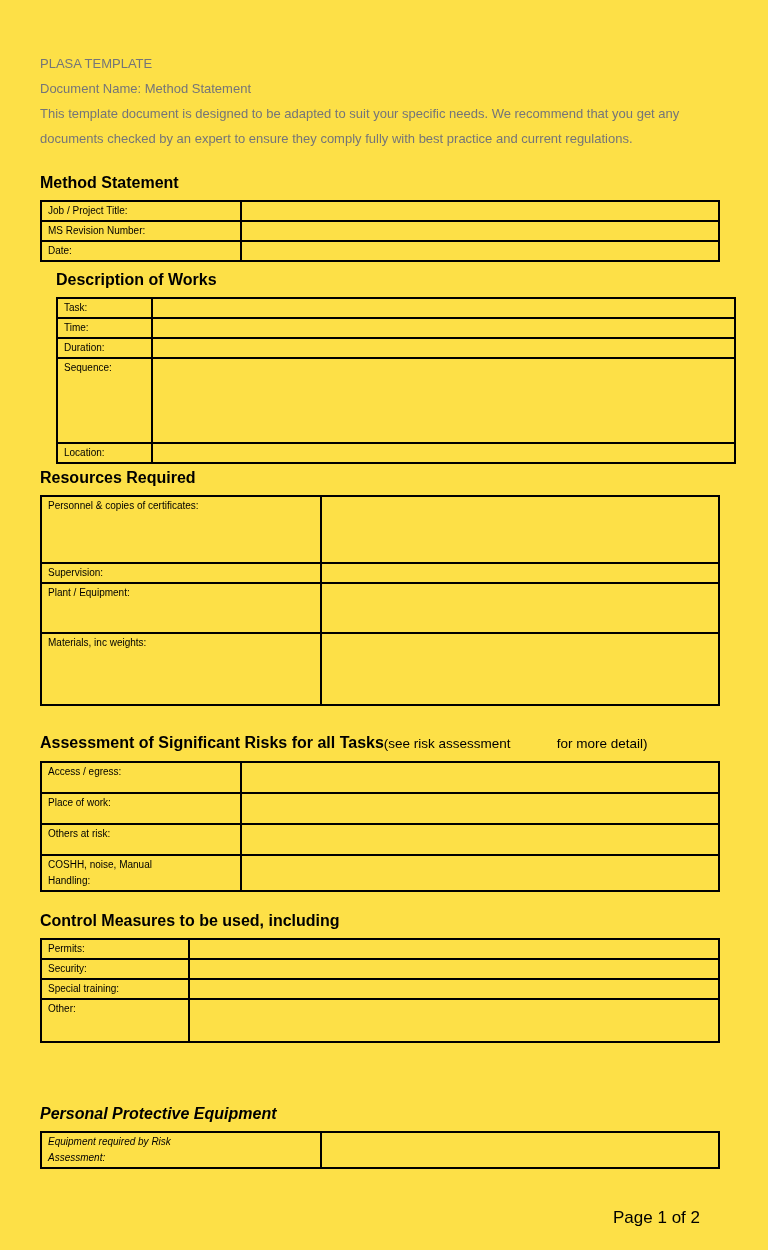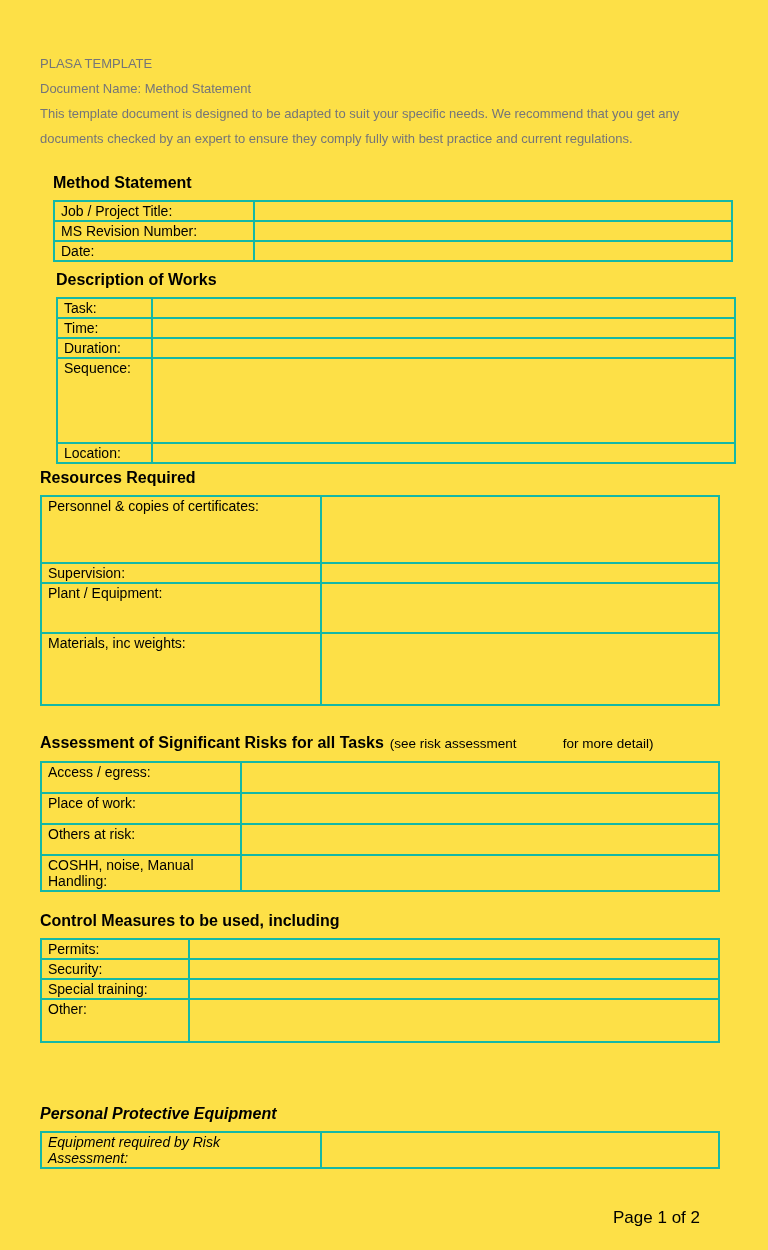--- a/index.html
+++ b/index.html
@@ -29,37 +29,37 @@
   .section { position: absolute; left: 40px; width: 678px; }
   .section h2 {
     font-size: 16px;
     line-height: 19px;
     font-weight: bold;
     color: #000;
     margin: 0 0 8px 0;
     white-space: nowrap;
   }
   .section h2 .subtle { font-size: 13.5px; font-weight: normal; }
-  .sub1 { margin-left: 6px; }
+  .sub1 { }
   .sub2 { margin-left: 46px; }
-  .s1 { top: 173px; margin-left: 13px; }
+  .s1 { top: 173px; }
   .s2 { top: 270px; padding-left: 16px; }
   .s3 { top: 468px; }
   .s4 { top: 733px; }
   .s5 { top: 911px; }
   .s6 { top: 1104px; font-style: italic; }
   
   table {
     border-collapse: collapse;
     width: 678px;
     table-layout: fixed;
   }
   td {
-    border: 2px solid #14b8a6;
-    font-size: 14px;
+    border: 2px solid #000000;
+    font-size: 10px;
     line-height: 16px;
     padding: 1px 6px;
     vertical-align: top;
     overflow: hidden;
   }
   td.lbl { white-space: pre-line; }
   .t1 col.c-lbl { width: 200px; }
   .t2 col.c-lbl { width: 95px;  }
   .t3 col.c-lbl { width: 280px; }
   .t4 col.c-lbl { width: 200px; }

